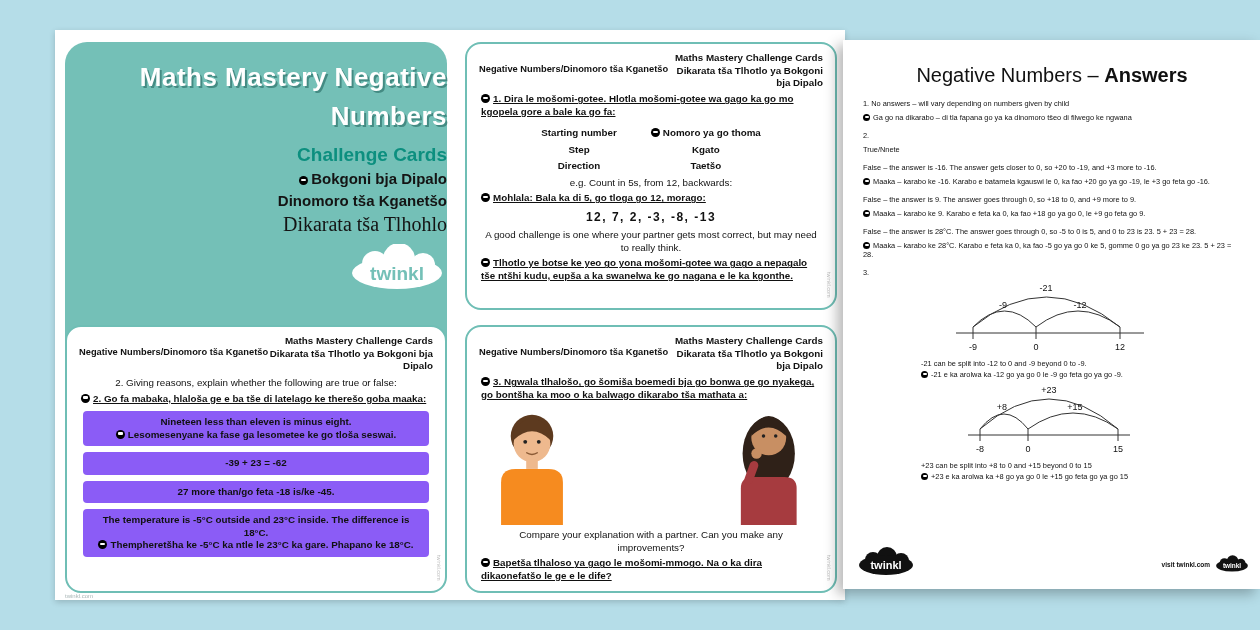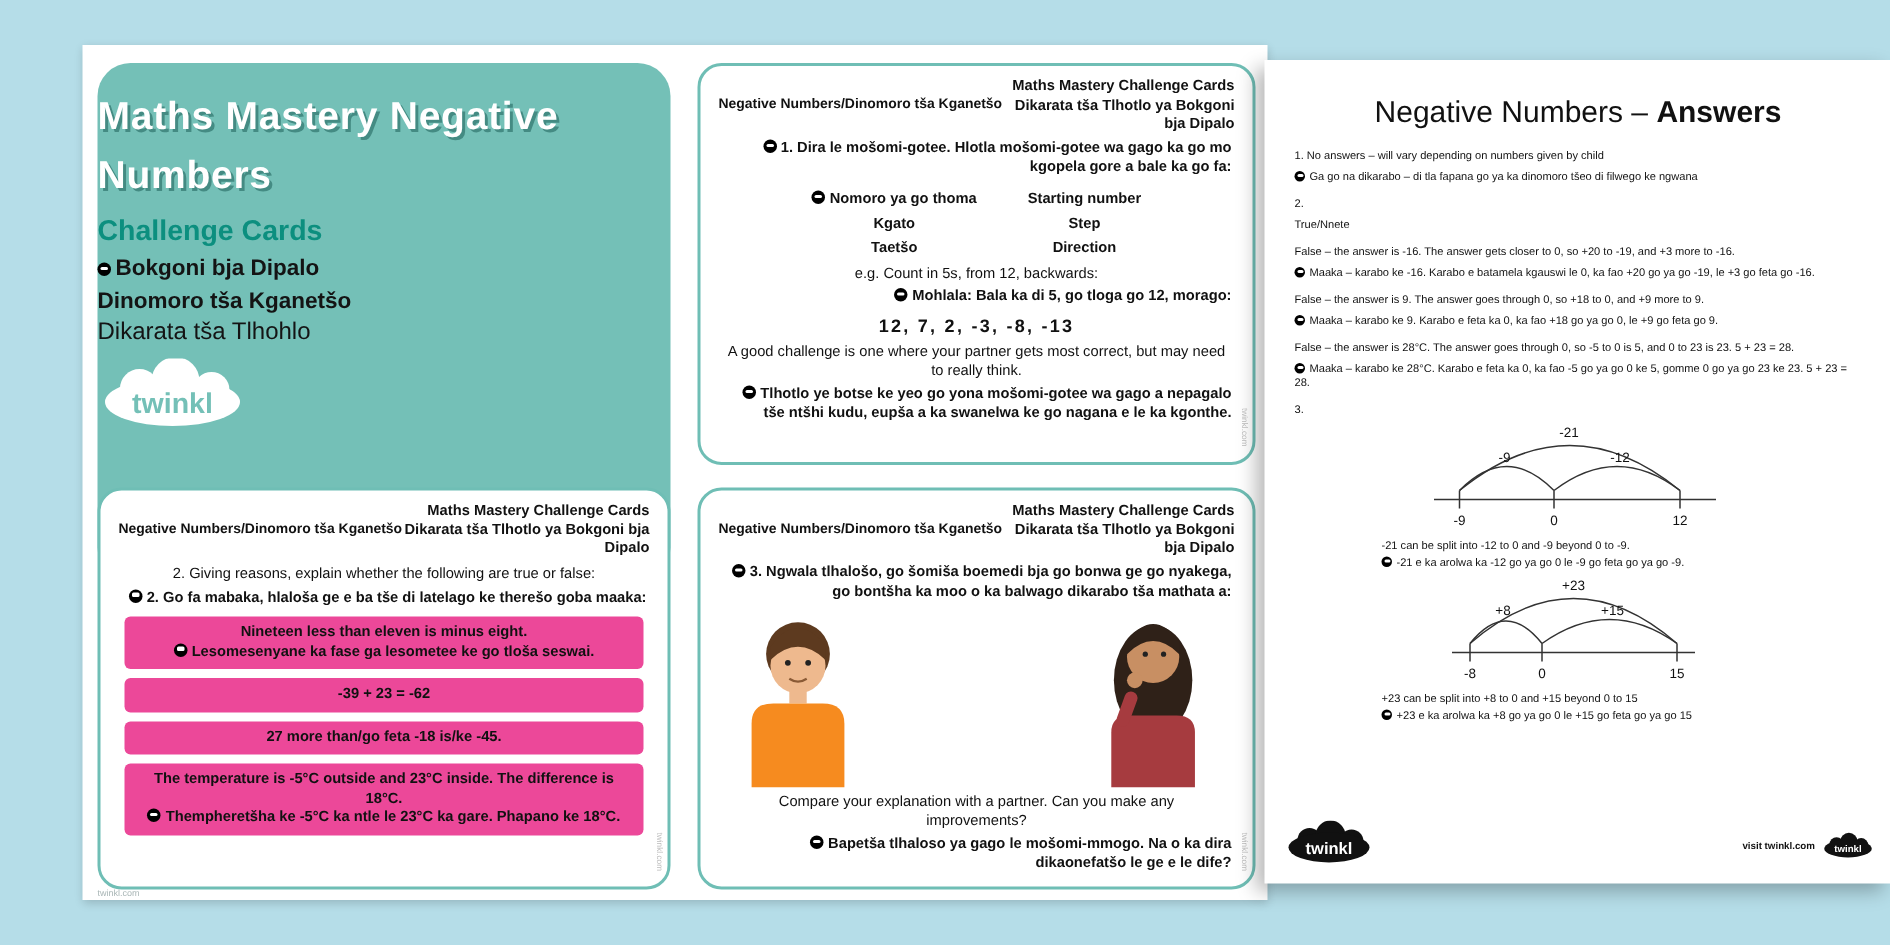--- a/index.html
+++ b/index.html
@@ -1,49 +1,49 @@
 <!DOCTYPE html>
 <html><head>
 <meta charset="utf-8">
 <style>
   html,body{margin:0;padding:0;width:1260px;height:630px;overflow:hidden;}
   body{background:#b5dde8;font-family:"Liberation Sans",sans-serif;position:relative;}
 
   .panel{position:absolute;left:55px;top:30px;width:790px;height:570px;background:#fff;box-shadow:0 2px 6px rgba(0,0,0,0.18);}
   .card{position:absolute;box-sizing:border-box;}
-  .title-card{left:10px;top:12px;width:382px;height:345px;background:#74c0b7;border-radius:22px;text-align:left;padding-top:16px;}
+  .title-card{left:10px;top:12px;width:382px;height:345px;background:#74c0b7;border-radius:22px;text-align:right;padding-top:16px;}
   .tc-title{color:#fff;font-weight:bold;font-size:26px;line-height:1.5;text-shadow:2px 2px 0 rgba(37,104,96,0.6);letter-spacing:0.5px;}
   .tc-sub{color:#0c8f7f;font-weight:bold;font-size:19px;margin-top:8px;}
   .tc-se1,.tc-se2{font-weight:bold;font-size:15px;color:#141414;margin-top:5px;}
   .tc-se1{margin-top:4px;}
-  .tc-se3{font-size:16px;color:#141414;margin-top:4px;}
+  .tc-se3{font-size:20px;color:#141414;margin-top:4px;font-family:Liberation Serif, serif;}
   .logo-cloud{margin-top:8px;}
 
   .white-card{background:#fff;border:2px solid #6fbeb5;border-radius:16px;padding:8px 12px;font-size:9.8px;line-height:1.28;color:#111;overflow:hidden;}
   #card1{left:410px;top:12px;width:372px;height:268px;}
   #card2{left:10px;top:295px;width:382px;height:268px;}
   #card3{left:410px;top:295px;width:372px;height:268px;}
 
   .ch{display:flex;justify-content:space-between;margin-bottom:3px;}
   .ch-left{font-weight:bold;font-size:9.3px;margin-top:12px;white-space:nowrap;}
   .ch-right{text-align:right;font-weight:bold;font-size:9.8px;line-height:1.3;}
 
   .en{text-align:center;margin:4px 6px 0;}
-  .se{text-align:right;font-weight:bold;margin:3px 2px 0;}
+  .se{text-align:left;font-weight:bold;margin:3px 2px 0;text-decoration:underline;}
 
   .ticon{display:inline-block;width:9px;height:9px;background:#000;border-radius:50%;margin-right:3px;vertical-align:-1px;position:relative;}
   .ticon::after{content:"";position:absolute;left:2px;top:2.5px;width:5px;height:2.5px;background:#fff;border-radius:1px;}
   .ticon-s{display:inline-block;width:7px;height:7px;background:#000;border-radius:50%;margin-right:3px;vertical-align:-0.5px;position:relative;}
   .ticon-s::after{content:"";position:absolute;left:1.5px;top:2px;width:4px;height:2px;background:#fff;border-radius:1px;}
 
   .cols{display:flex;justify-content:center;gap:34px;margin-top:5px;font-weight:bold;text-align:center;}
   .col > div{margin-top:4px;}
   .seq{text-align:center;font-weight:bold;font-size:12px;margin-top:5px;letter-spacing:1.5px;}
 
-  .tbox{background:#ec4899;border-radius:4px;margin:6px 4px 0;padding:5px 8px;text-align:center;font-weight:bold;}
+  .tbox{background:#8b5cf6;border-radius:4px;margin:6px 4px 0;padding:5px 8px;text-align:center;font-weight:bold;}
 
   .illus{position:relative;height:122px;margin-top:2px;}
   .illus .boy{position:absolute;left:8px;bottom:0;}
   .illus .girl{position:absolute;right:8px;bottom:0;}
   .eqs{position:absolute;left:50%;transform:translateX(-50%);top:26px;font-weight:bold;font-size:15px;line-height:1.9;text-align:center;white-space:nowrap;}
 
   .card-wm{position:absolute;right:3px;bottom:10px;font-size:5.5px;color:#bdbdbd;writing-mode:vertical-rl;}
   .panel-wm{position:absolute;left:10px;bottom:1px;font-size:6px;color:#a9b6b6;}
 
   .sheet{position:absolute;left:843px;top:40px;width:418px;height:549px;background:#fff;box-shadow:-6px 5px 12px rgba(0,0,0,0.28);}
@@ -88,28 +88,28 @@
     <div class="ch">
       <div class="ch-left">Negative Numbers/Dinomoro tša Kganetšo</div>
       <div class="ch-right">
         <div>Maths Mastery Challenge Cards</div>
         <div>Dikarata tša Tlhotlo ya Bokgoni bja Dipalo</div>
       </div>
     </div>
     <div class="se"><span class="ticon"></span><span>1. Dira le mošomi-gotee. Hlotla mošomi-gotee wa gago ka go mo kgopela gore a bale ka go fa:</span></div>
     <div class="cols">
       <div class="col">
+        <div>Starting number</div>
+        <div>Step</div>
+        <div>Direction</div>
+      </div>
+      <div class="col">
         <div><span class="ticon"></span><span>Nomoro ya go thoma</span></div>
         <div>Kgato</div>
         <div>Taetšo</div>
-      </div>
-      <div class="col">
-        <div>Starting number</div>
-        <div>Step</div>
-        <div>Direction</div>
       </div>
     </div>
     <div class="en">e.g. Count in 5s, from 12, backwards:</div>
     <div class="se"><span class="ticon"></span><span>Mohlala: Bala ka di 5, go tloga go 12, morago:</span></div>
     <div class="seq">12, 7, 2, -3, -8, -13</div>
     <div class="en">A good challenge is one where your partner gets most correct, but may need to really think.</div>
     <div class="se"><span class="ticon"></span><span>Tlhotlo ye botse ke yeo go yona mošomi-gotee wa gago a nepagalo tše ntšhi kudu, eupša a ka swanelwa ke go nagana e le ka kgonthe.</span></div>
     <div class="card-wm">twinkl.com</div>
   </div>
 

